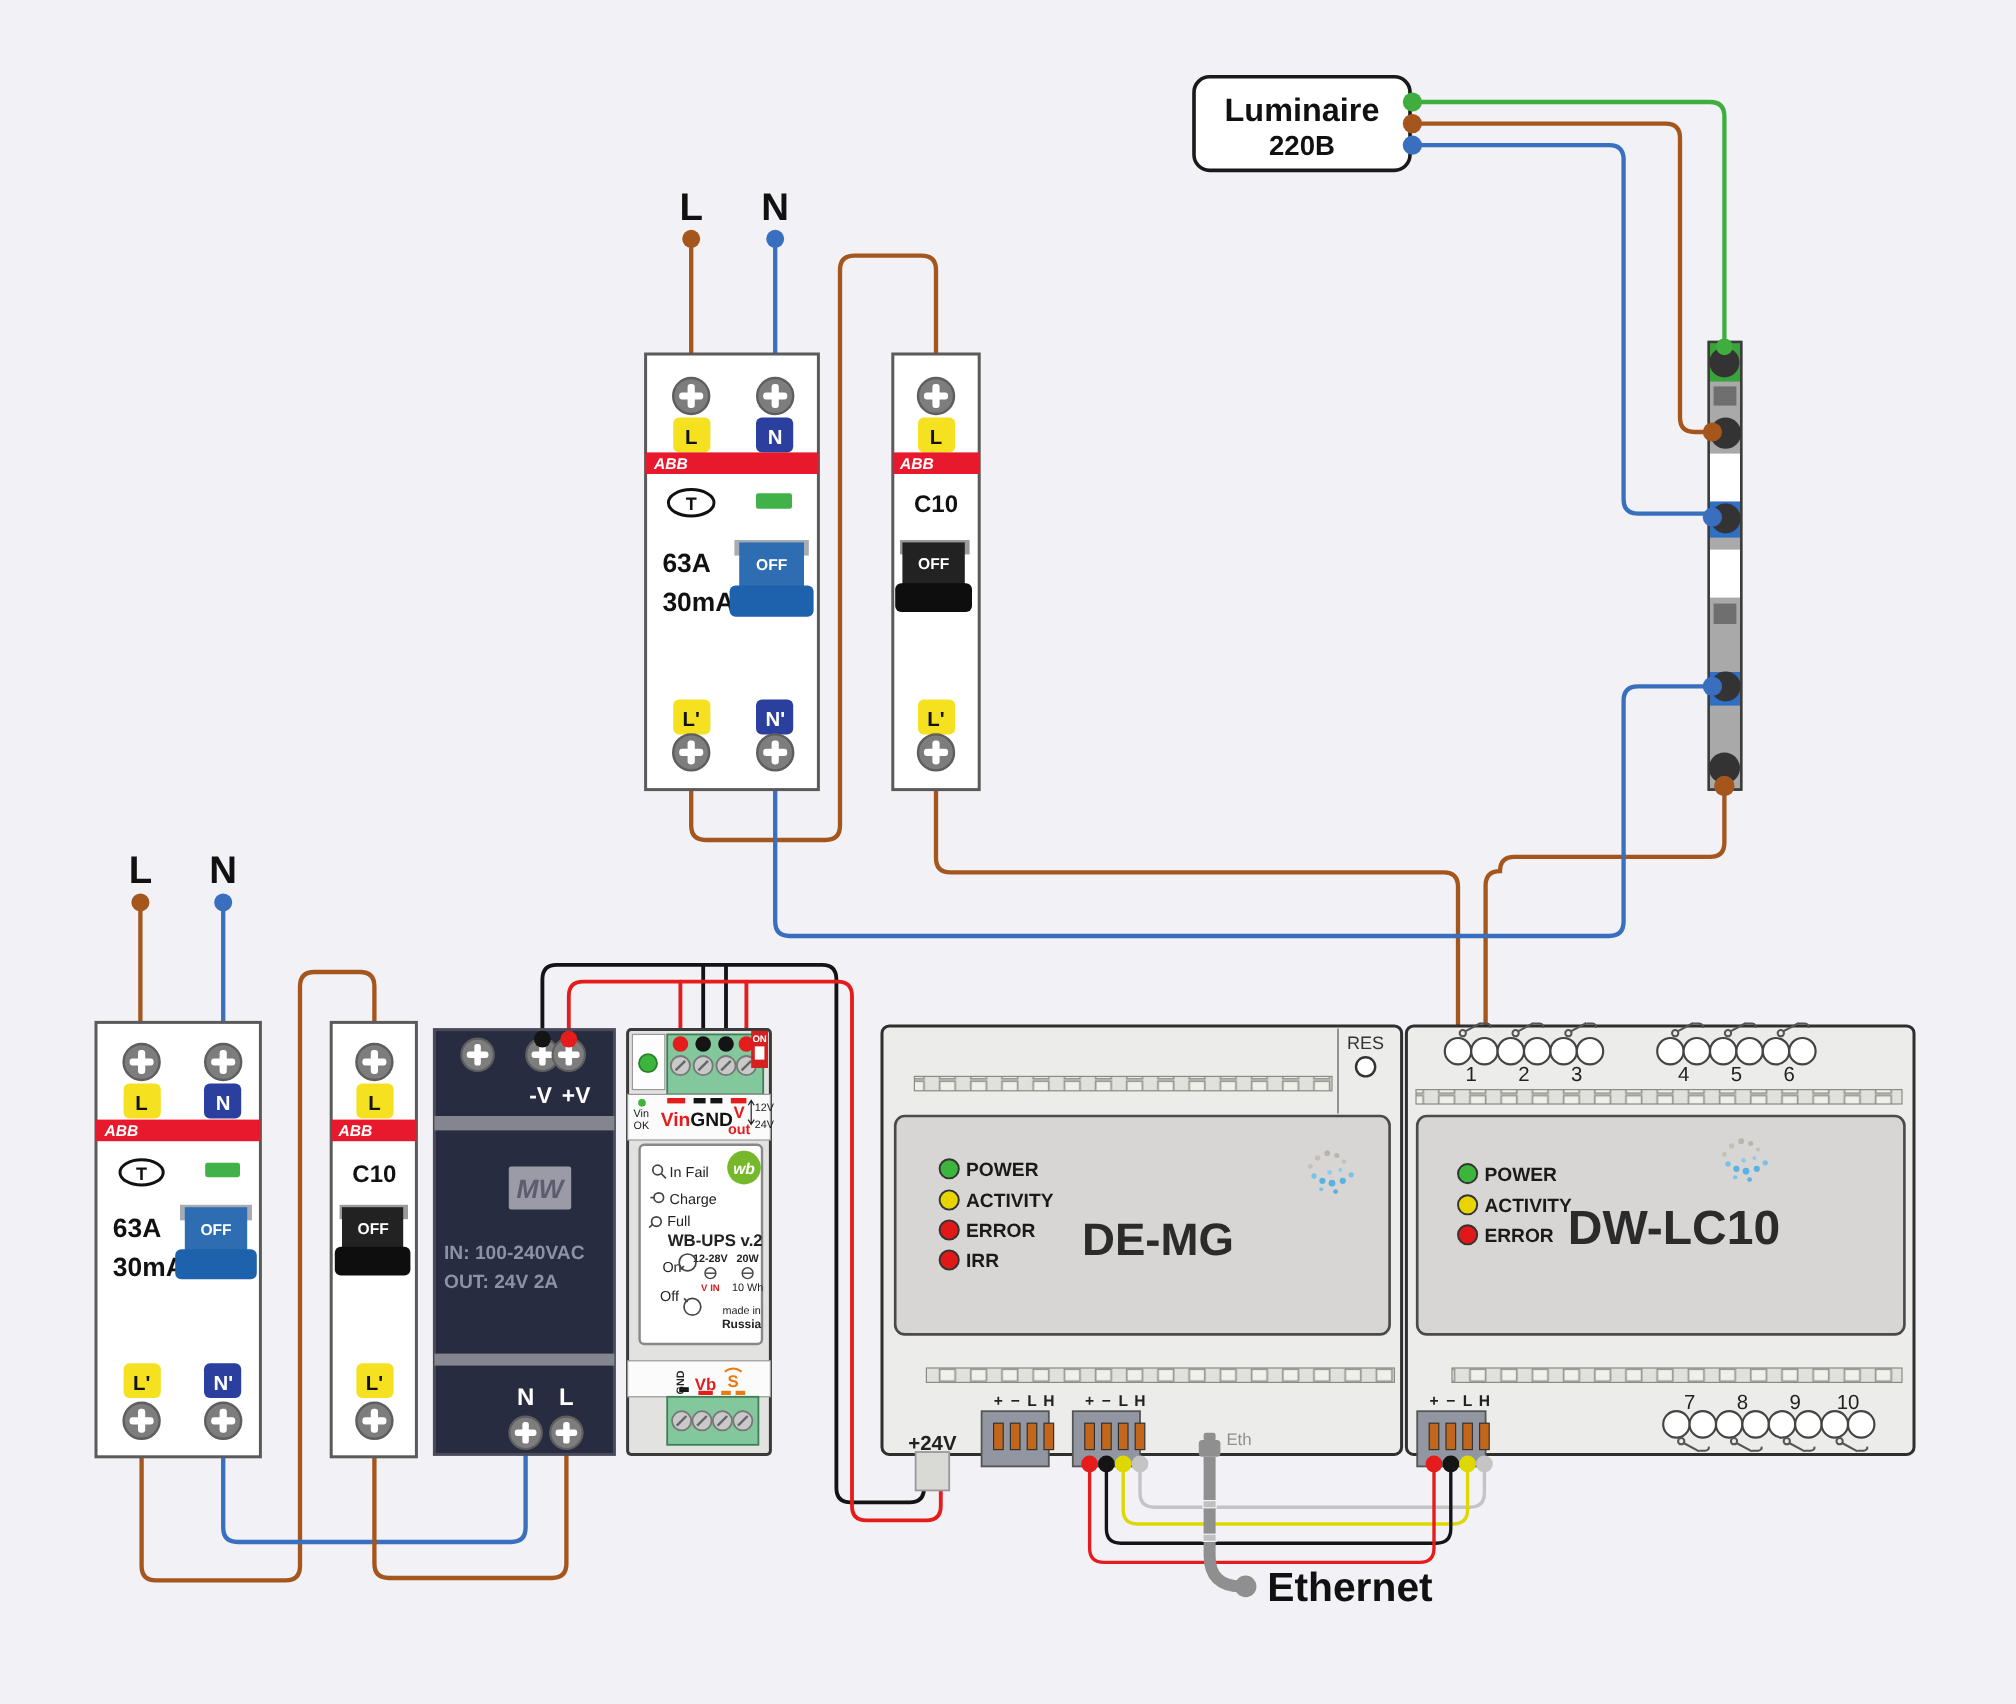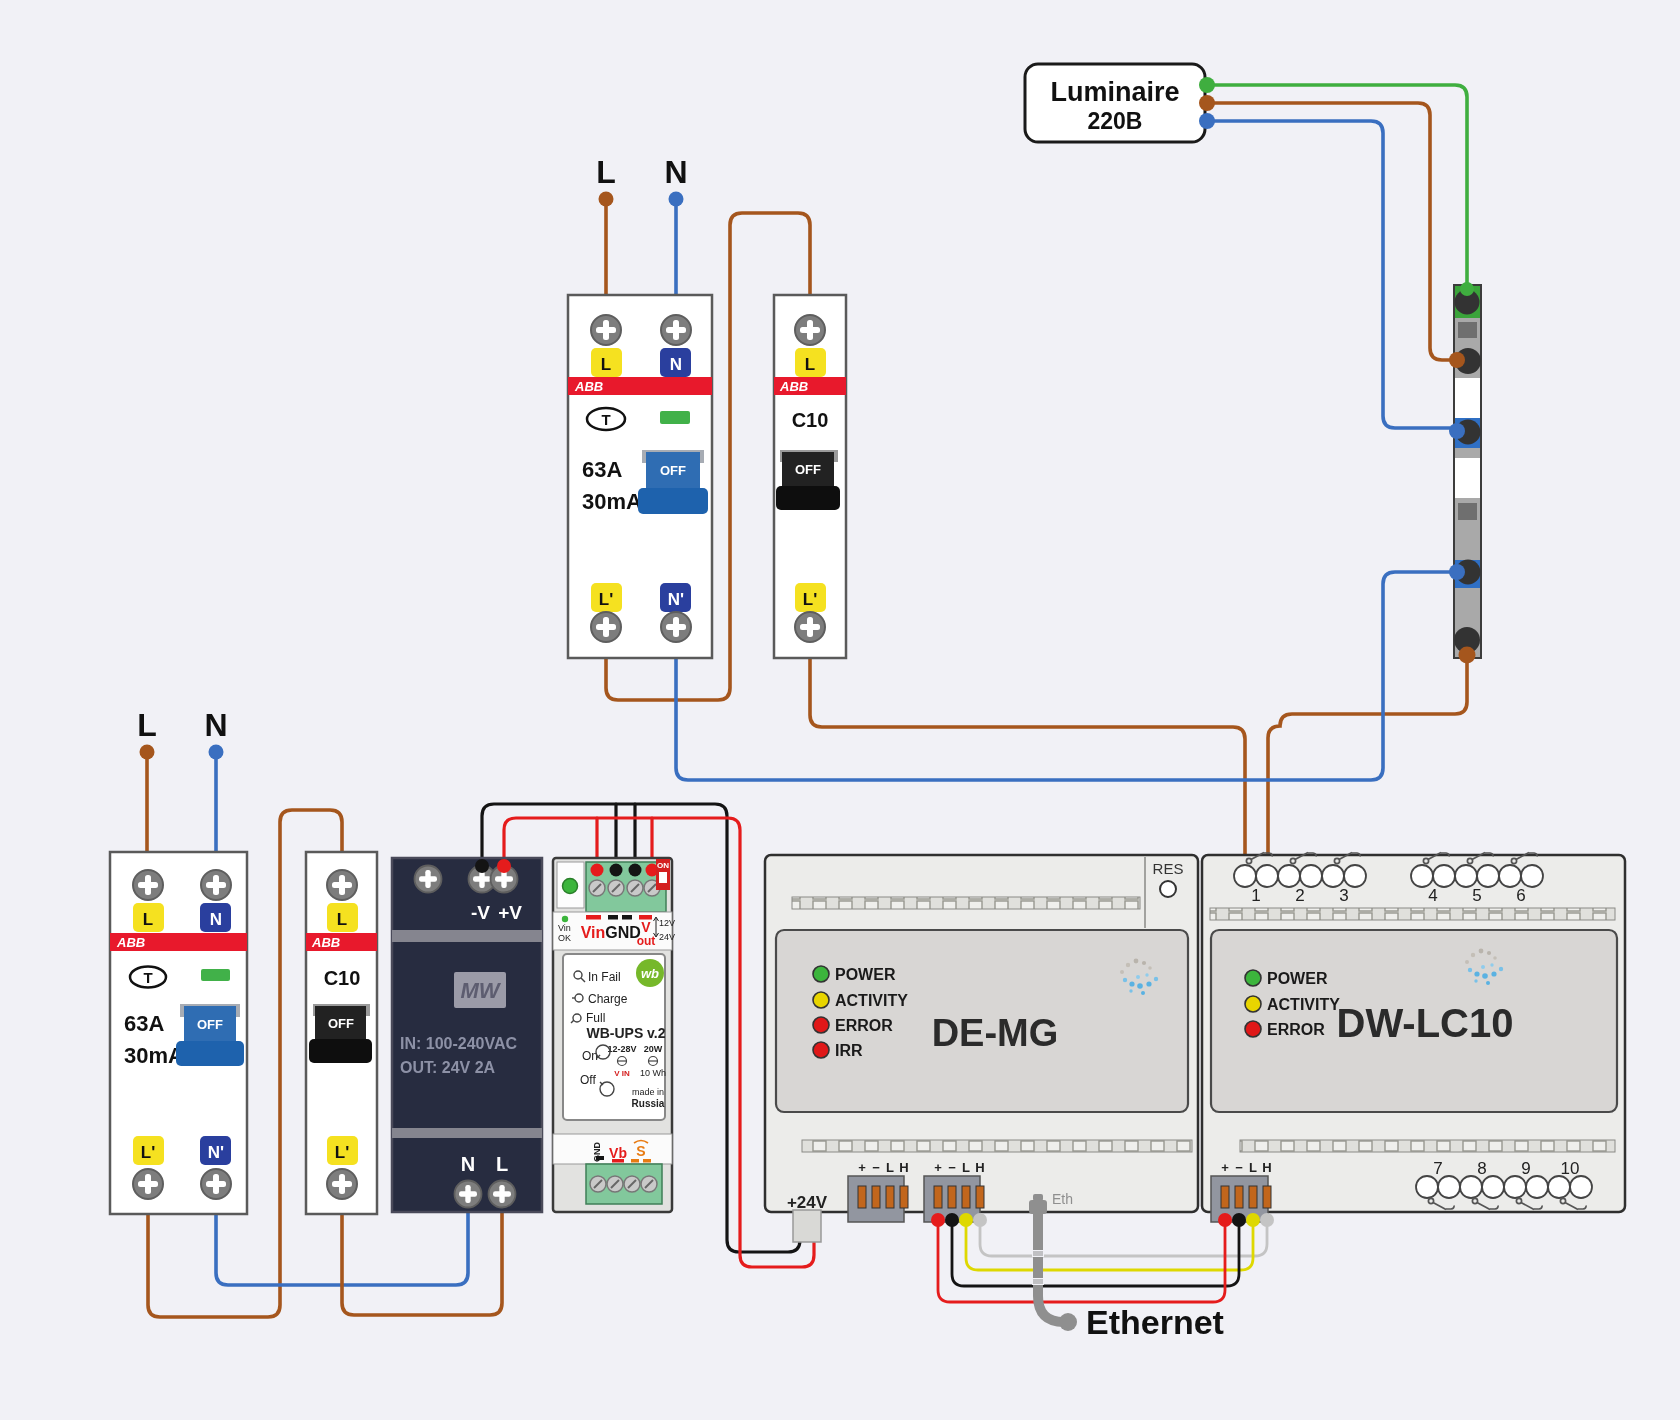--- a/index.html
+++ b/index.html
@@ -1,16 +1,16 @@
 <!DOCTYPE html>
 <html><head>
 <meta charset="utf-8">
 <style>
   html,body{margin:0;padding:0;background:#f1f1f6;}
-  .stage{width:1328px;height:1420px;position:relative;font-family:"Liberation Sans",sans-serif;padding-left:30px;}
+  .stage{width:1328px;height:1420px;position:relative;font-family:"Liberation Sans",sans-serif;}
   svg text{font-family:"Liberation Sans",sans-serif;}
 </style>
 </head>
 <body>
 
 <div class="stage">
 <svg width="1680" height="1420" viewBox="0 0 1680 1420">
 <defs>
   <g id="screw">
           <circle r="15" fill="#7d7d7d" stroke="#5e5e5e" stroke-width="2"></circle>

